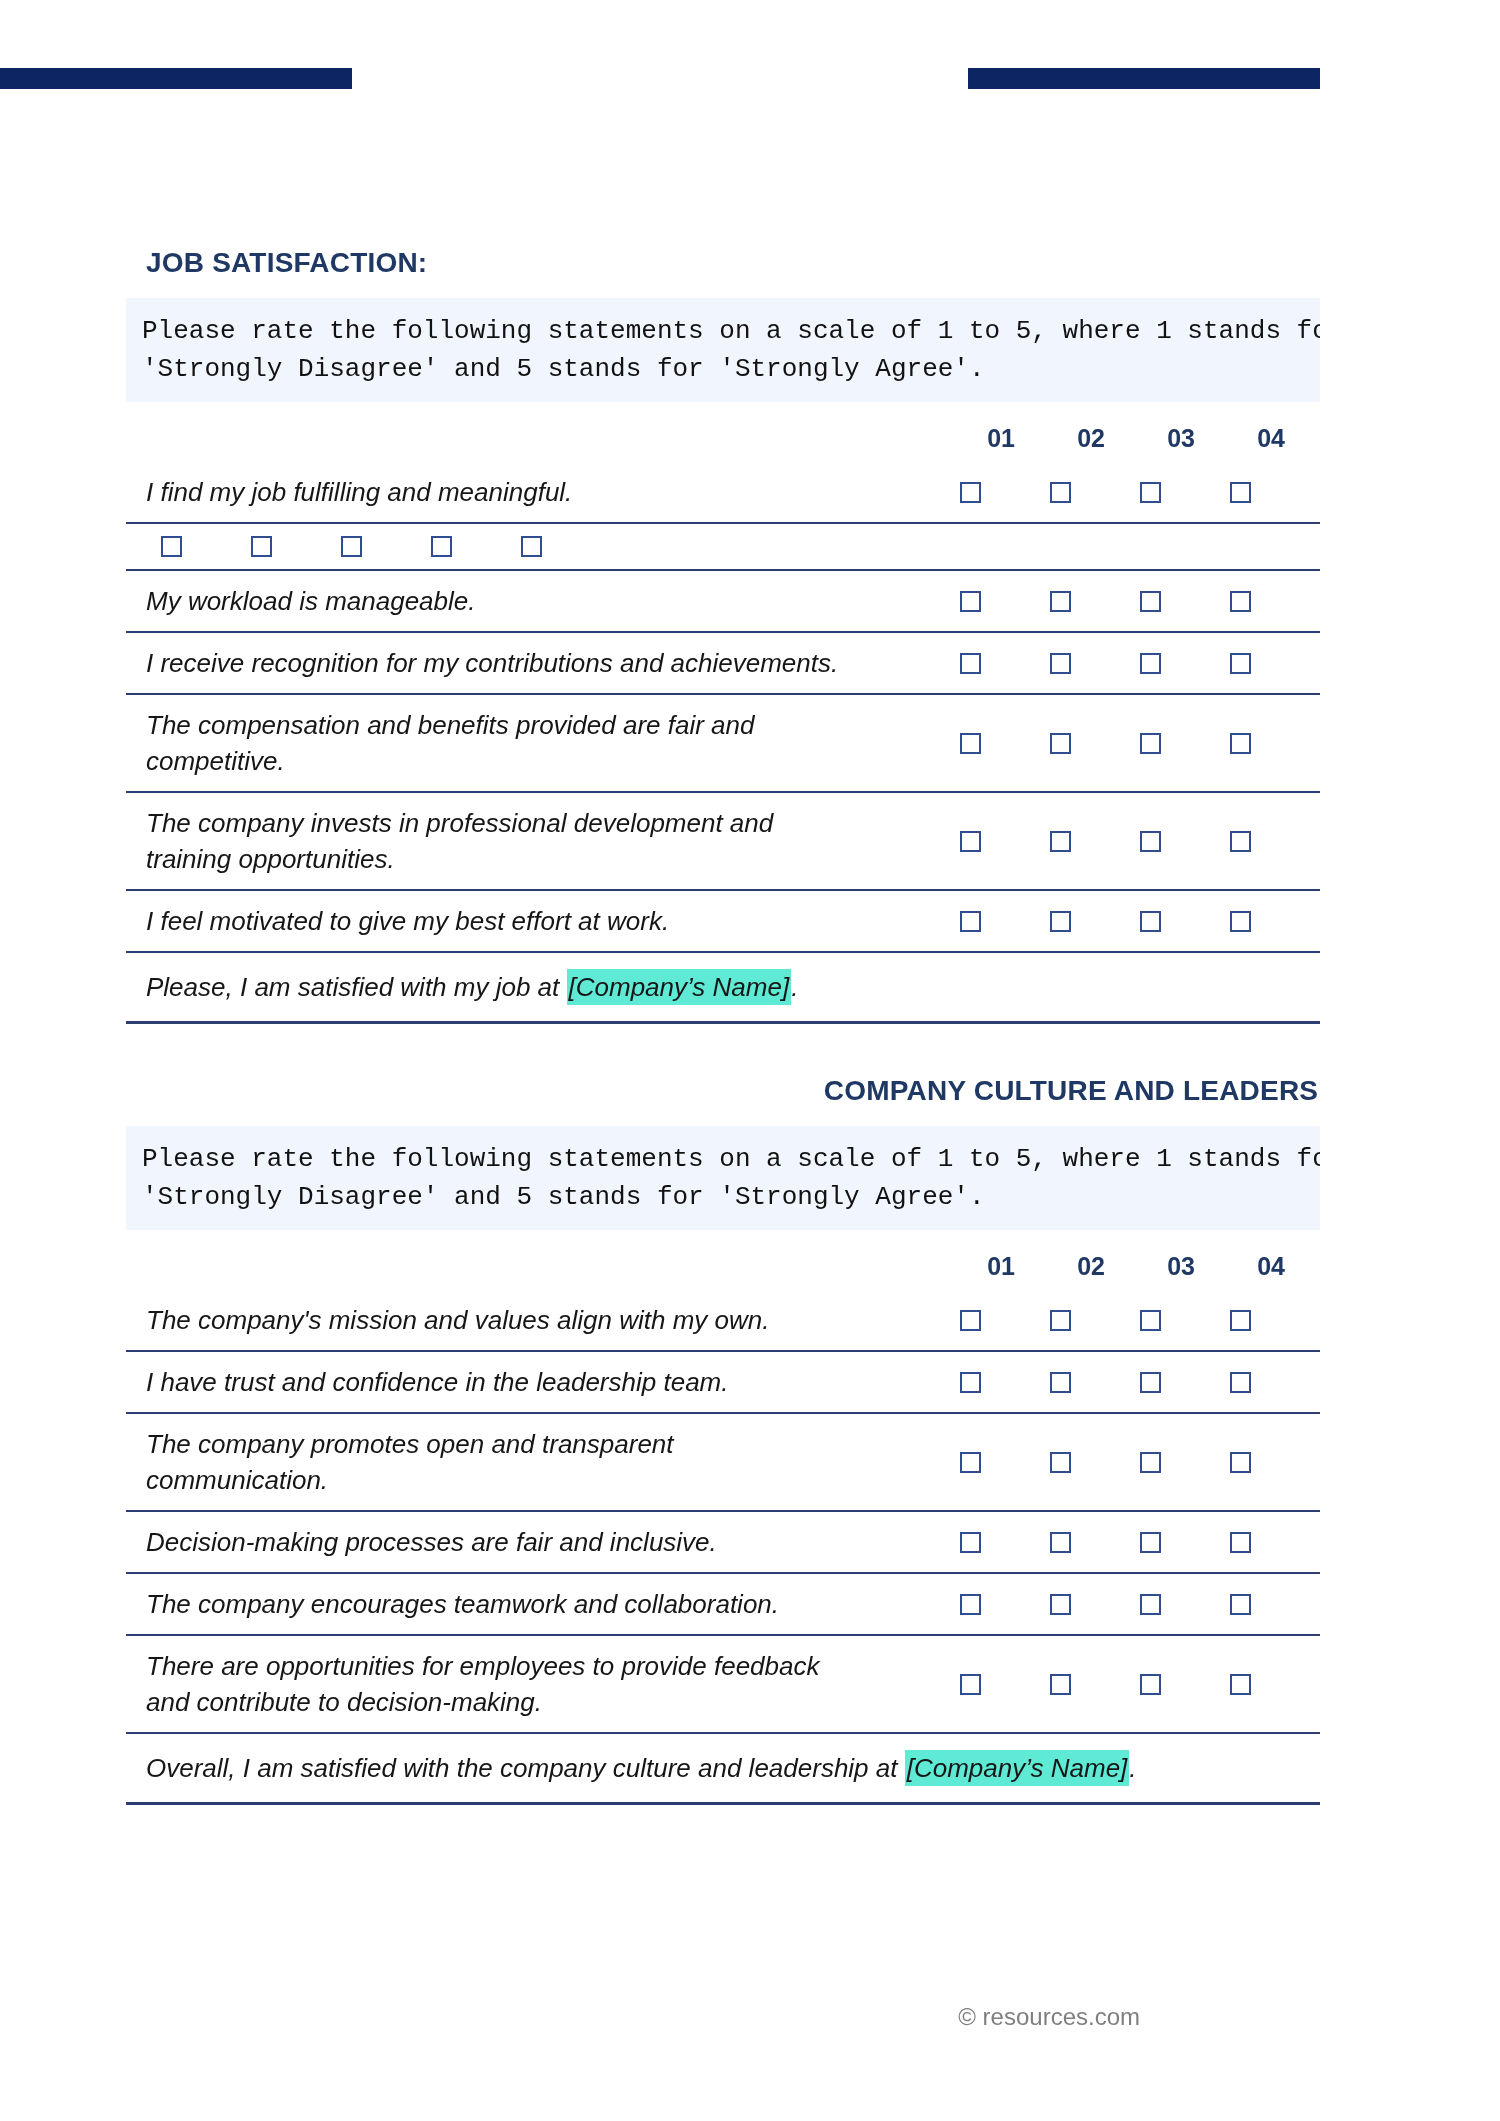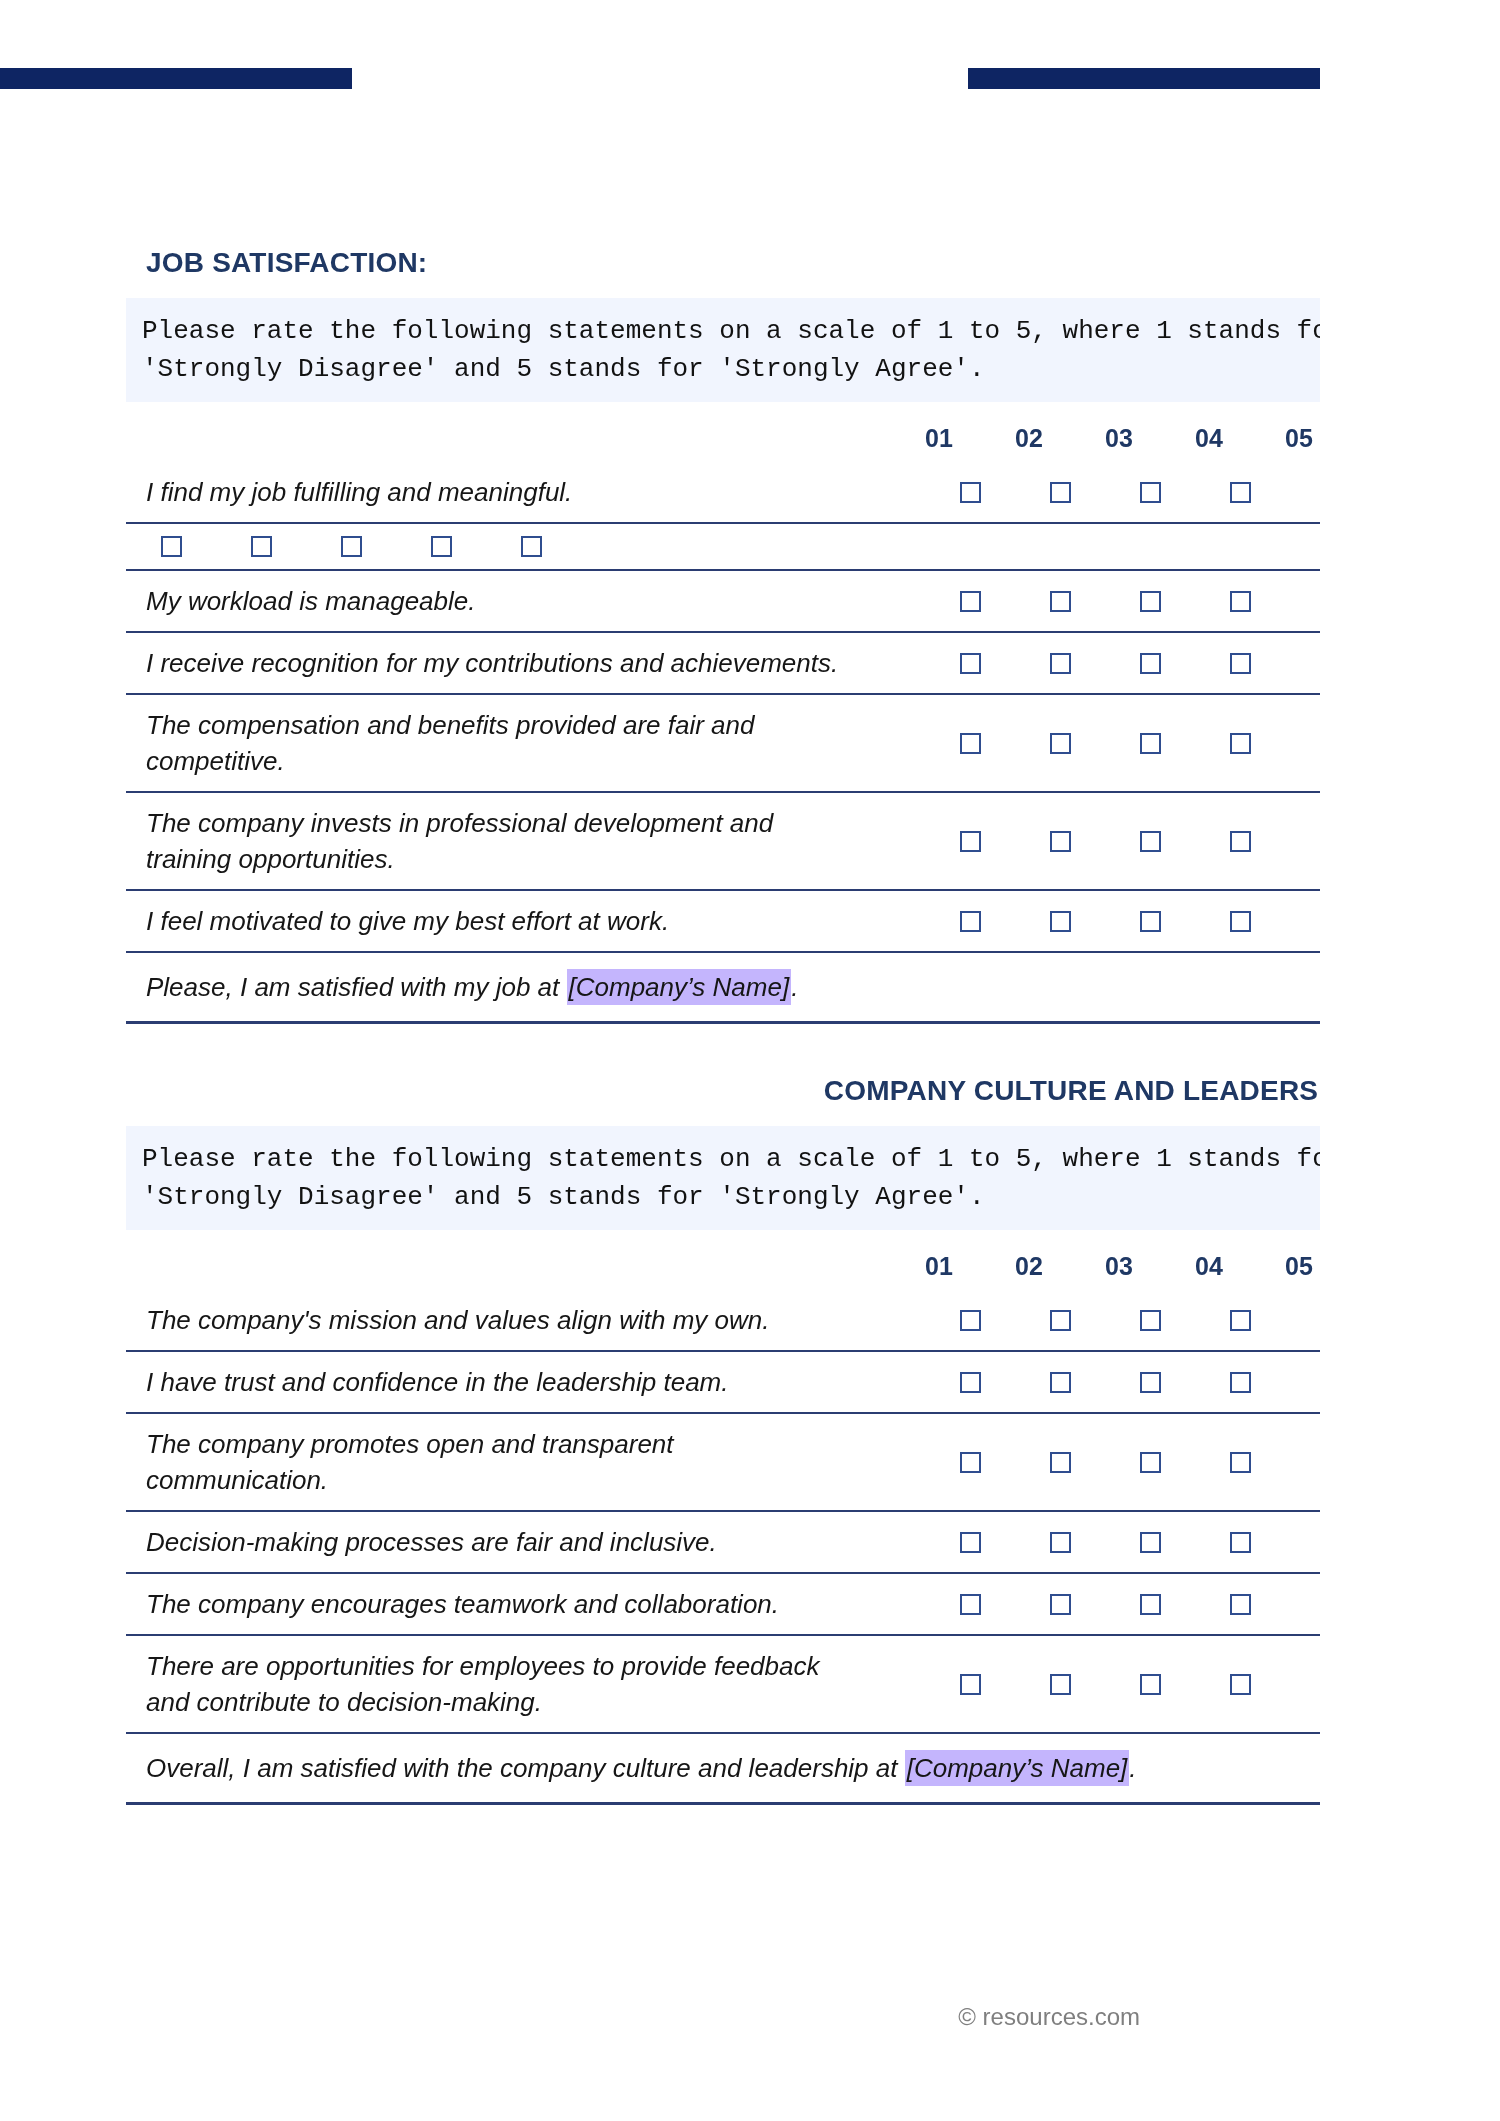--- a/index.html
+++ b/index.html
@@ -39,21 +39,21 @@
     color: #121212;
     font-family: Liberation Mono, monospace;
   }
 
   .rating-table { margin-top: 12px; }
   .thead { display: flex; align-items: center; padding: 9px 0 9px; }
   .thead .spacer { flex: 1; }
   .cols { width: 450px; display: flex; }
   .col {
     width: 90px;
-    text-align: left;
+    text-align: right;
     font-weight: bold;
     font-size: 25px;
     line-height: 30px;
     color: #1f3864;
   }
 
   .row {
     display: flex;
     align-items: center;
     padding: 12px 0;
@@ -71,21 +71,21 @@
   .row.overall { padding: 16px 0; border-bottom: 3px solid #2b3d72; }
   .checkcells { width: 450px; display: flex; align-items: center; }
   .checkcell { width: 90px; display: flex; justify-content: center; }
   .checkbox {
     width: 21px; height: 21px;
     border: 2px solid #2f4d8f;
     background: #ffffff;
     box-sizing: border-box;
     cursor: pointer;
   }
-  .hl { background: #c4b5fd; padding: 3px 2px; }
+  .hl { background: #5eead4; padding: 3px 2px; }
 
   .footer {
     position: absolute;
     top: 2002px;
     right: 180px;
     font-size: 24px;
     line-height: 30px;
     color: #7f7f7f;
   }
 </style>

